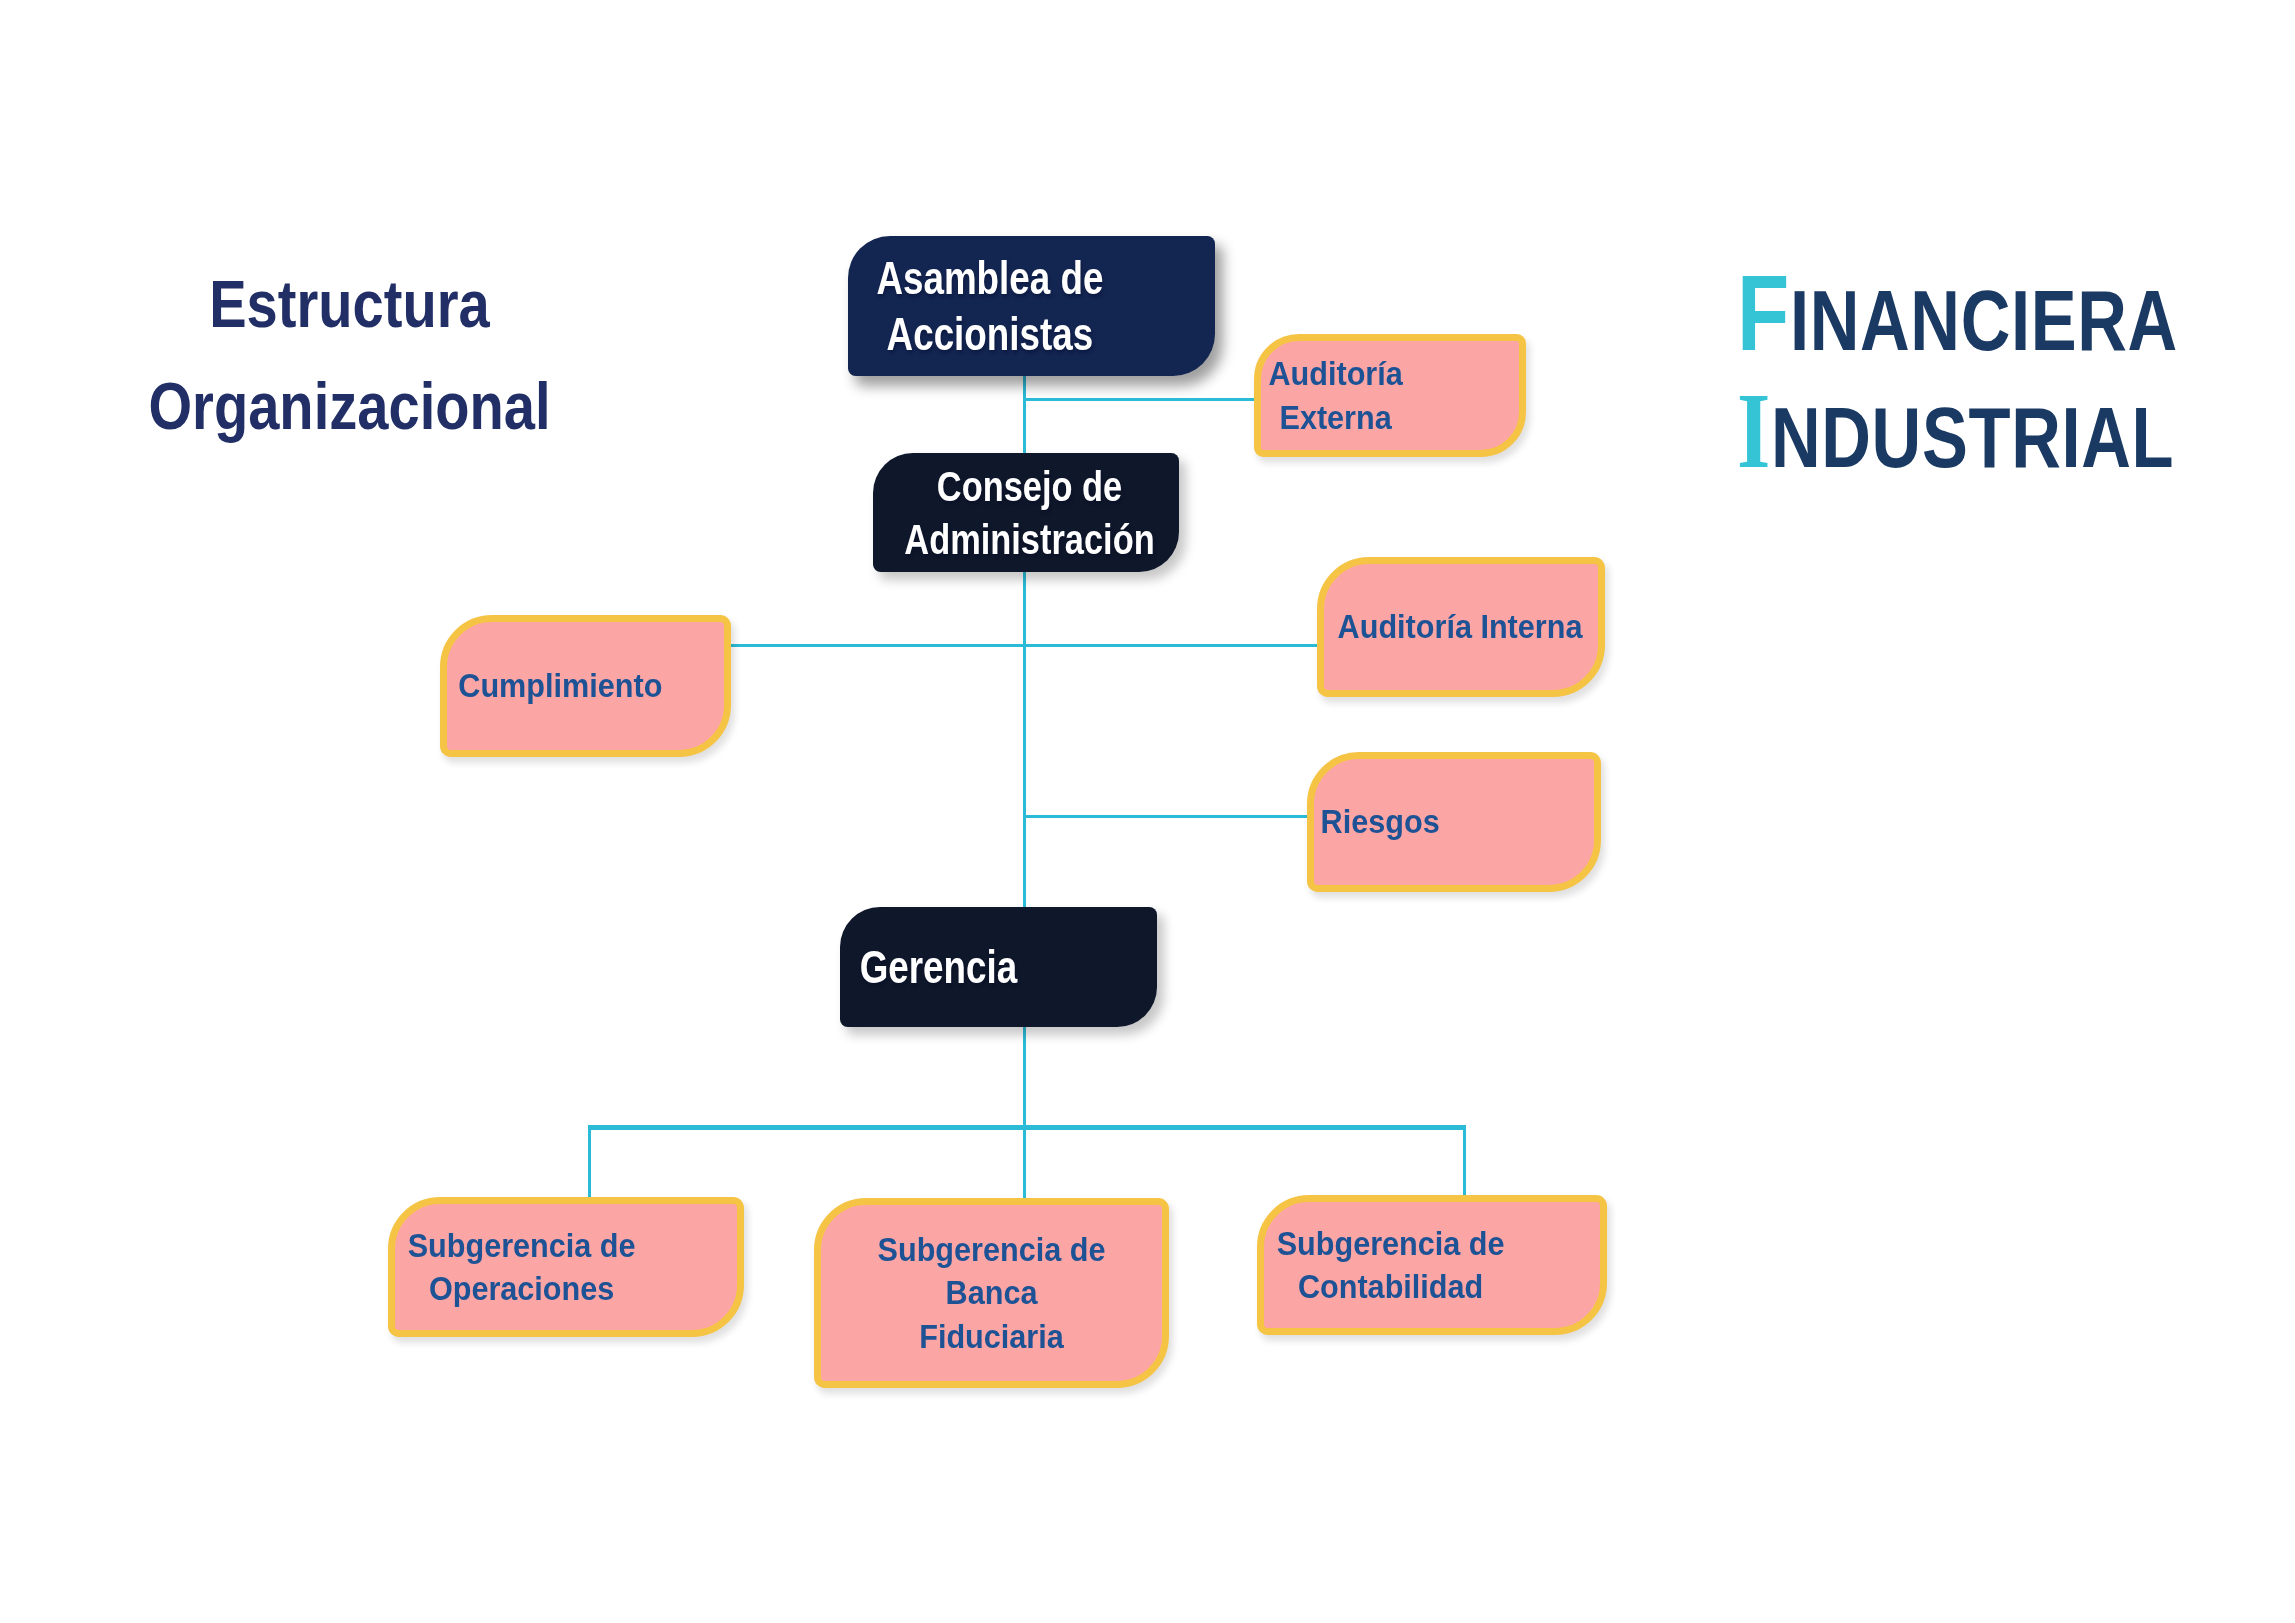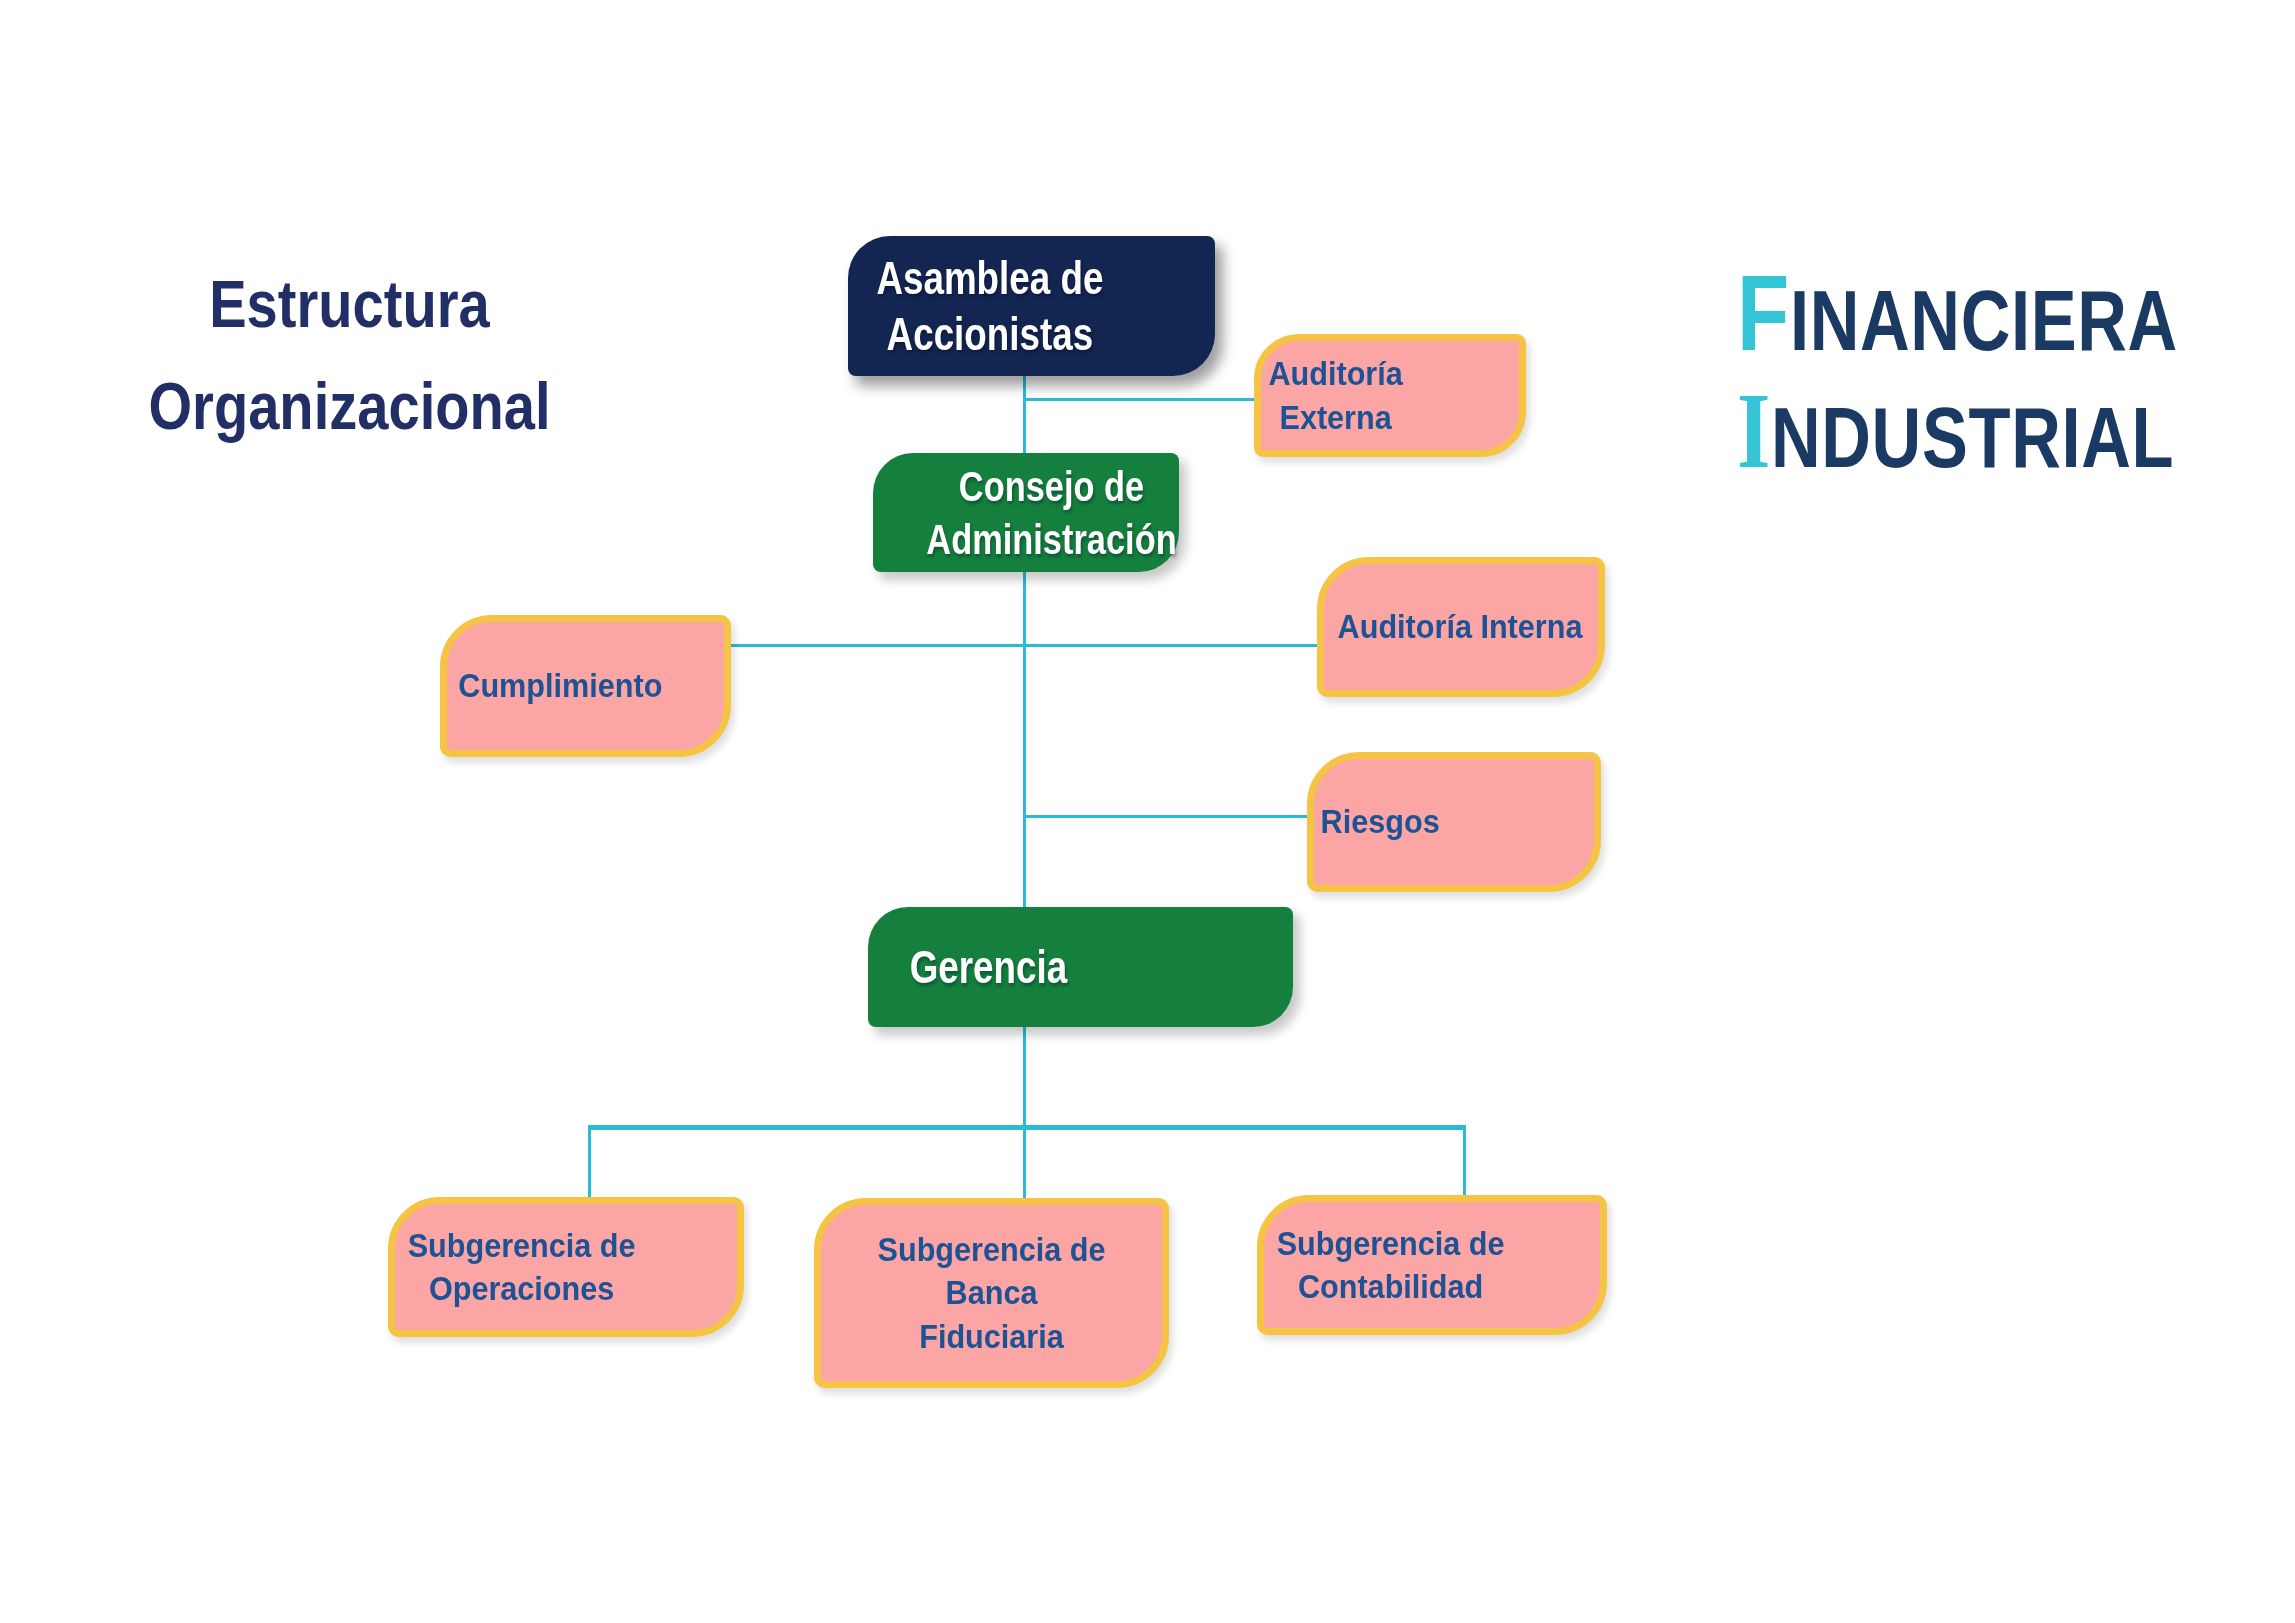--- a/index.html
+++ b/index.html
@@ -34,24 +34,23 @@
   }
 
   
   .node.navy {
     background: #132551;
     border-radius: 42px 7.7px 42px 7.7px;
     box-shadow: 7.7px 9.2px 12.3px rgba(0,0,0,0.38);
   }
   
   .node.cyan {
-    background: #15803d;
+    background: #0f172a;
     border-radius: 40px 7.7px 40px 7.7px;
     box-shadow: 6.1px 7.7px 10.7px rgba(0,0,0,0.22);
-    padding-left: 22px;
   }
   .node.navy .label, .node.cyan .label {
     color: #ffffff;
     font-size: 46px;
     line-height: 1.22;
     transform: scaleX(0.80);
     text-shadow: 1.5px 3.1px 3.8px rgba(0,10,40,0.35);
   }
   .node.cyan.small-text .label { font-size: 43px; }
 
@@ -153,21 +152,21 @@
   </div>
 
   <div class="node yellow" style="left:1317px; top:557px; width:288px; height:140px;">
     <div class="label">Auditoría Interna</div>
   </div>
 
   <div class="node yellow" style="left:1307px; top:752px; width:294px; height:140px;">
     <div class="label">Riesgos</div>
   </div>
 
-  <div class="node cyan" style="left:840px; top:907px; width:425px; height:120px;margin-left:28px;">
+  <div class="node cyan" style="left:840px; top:907px; width:317px; height:120px;">
     <div class="label">Gerencia</div>
   </div>
 
   <div class="node yellow" style="left:388px; top:1197px; width:356px; height:140px;">
     <div class="label">Subgerencia de
 Operaciones</div>
   </div>
 
   <div class="node yellow" style="left:814px; top:1198px; width:355px; height:190px;">
     <div class="label">Subgerencia de Banca

